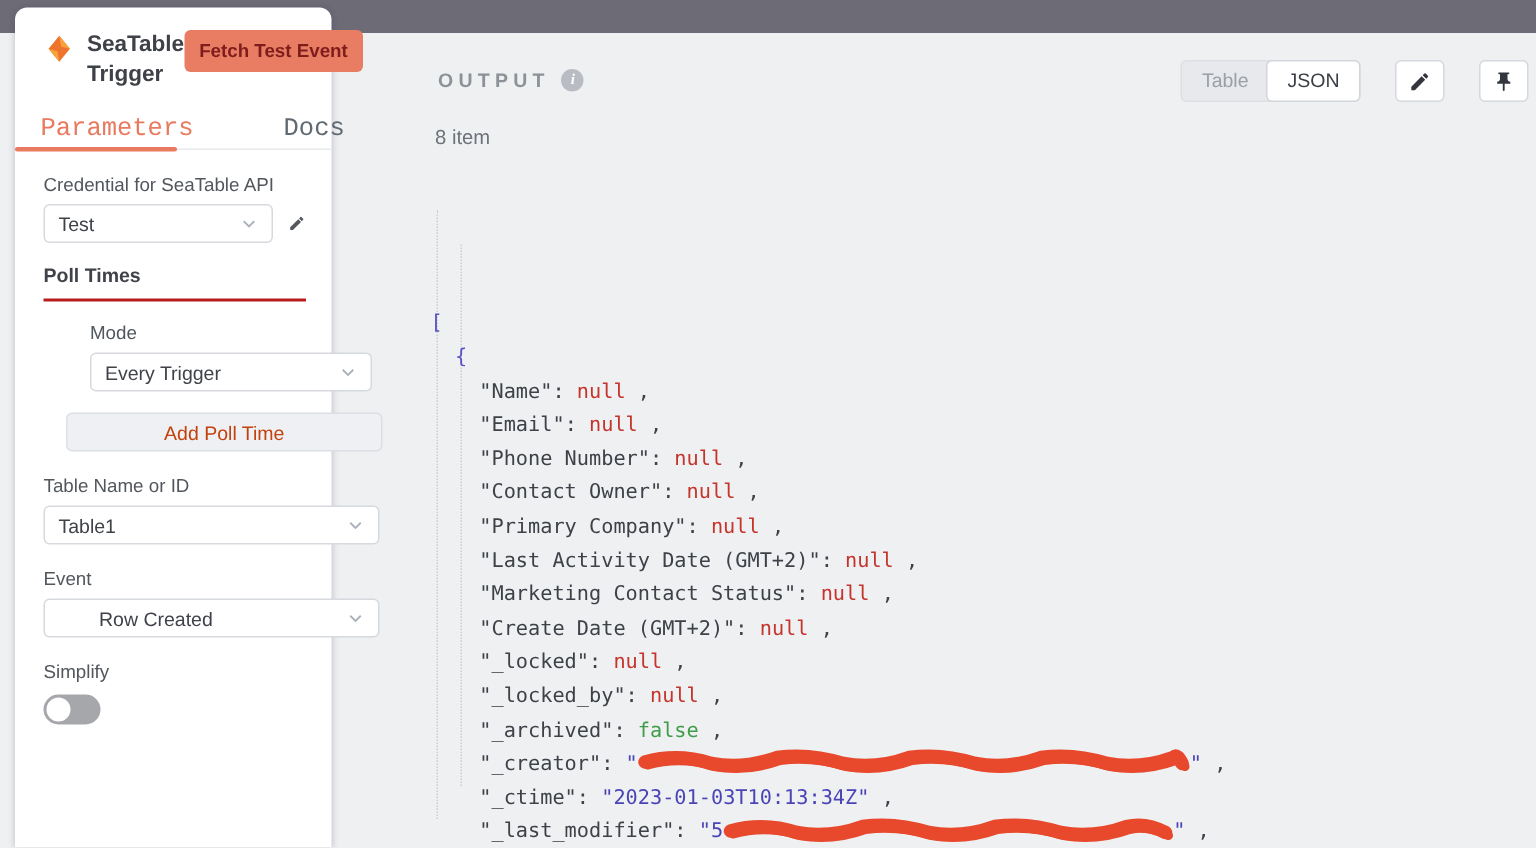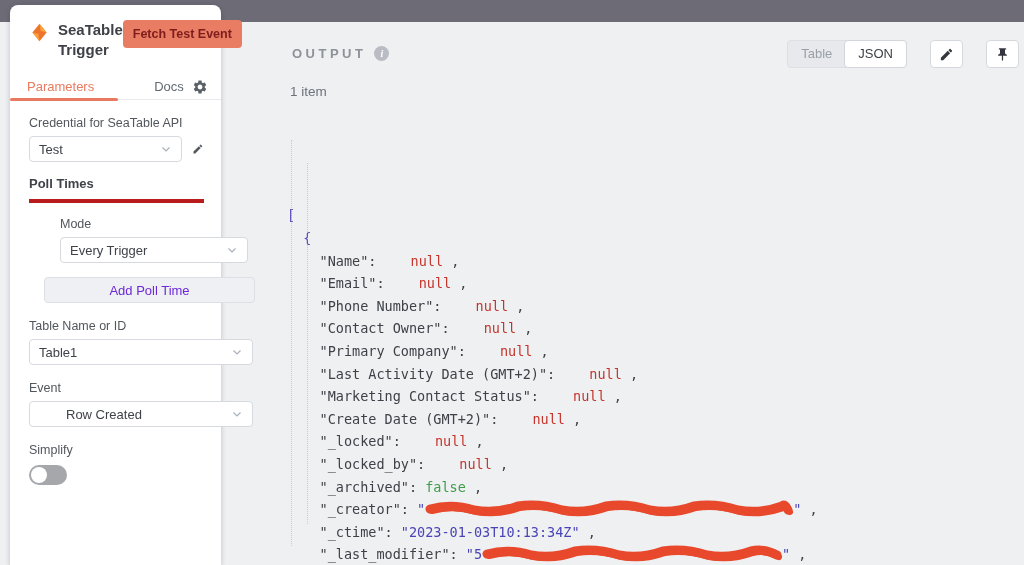--- a/index.html
+++ b/index.html
@@ -13,39 +13,39 @@
   .card { position:absolute; left:10px; top:5px; width:211px; height:560px; background:#ffffff;
           border-radius:8px 8px 0 0; box-shadow:0 1px 5px rgba(40,40,60,.25); z-index:2; }
   .card-header { display:flex; align-items:flex-start; padding:15px 10px 0 20px; }
   .logo { width:19px; height:19px; margin-top:3px; flex:0 0 auto; }
   .app-title { font-size:15px; line-height:20px; font-weight:700; color:#3e4147; margin-left:9px; width:84px; }
   .fetch-btn { margin-left:auto; background:#e87d64; color:#7f1d1d; font-size:12.5px; font-weight:700;
                border:none; border-radius:4px; padding:7px 10px; cursor:pointer; white-space:nowrap; }
 
   .tabs { position:relative; display:flex; align-items:center; margin-top:14px; height:26px;
           border-bottom:1px solid #e7e9ec; }
-  .tab { font-size:13px; cursor:pointer; }
+  .tab { font-size:17px; cursor:pointer;font-family:Liberation Mono, monospace; }
   .tab.active { color:#e87a5f; margin-left:17px; font-weight:400; }
   .tab.inactive { color:#616a72; margin-left:60px; }
   .active-bar { position:absolute; left:0; bottom:-2px; width:108px; height:3px; background:#e87a5f; border-radius:2px; }
   .gear { margin-left:auto; margin-right:13px; width:16px; height:16px; color:#5b6066; cursor:pointer; }
 
   .form { padding:16px 17px 0 19px; }
   .f-label { font-size:12.5px; color:#52575d; margin-bottom:6px; }
-  .sec-head { font-size:13px; font-weight:700; color:#3f4249; padding-bottom:8px; border-bottom:4px solid #b91c1c; margin-top:14px; }
+  .sec-head { font-size:13px; font-weight:700; color:#3f4249; padding-bottom:8px; border-bottom:2px solid #b91c1c; margin-top:14px; }
   .select { display:flex; align-items:center; justify-content:space-between; height:26px;
             border:1px solid #d6dade; border-radius:4px; background:#fff; padding:0 9px;
             font-size:13px; color:#3f4249; cursor:pointer; }
   .select .chev { width:12px; height:12px; color:#aab1b9; }
   .cred-row { display:flex; align-items:center; gap:10px; margin-bottom:2px; }
   .cred-row .select { width:202px; }
   .pencil-dark { width:16px; height:16px; color:#55595f; cursor:pointer; }
   .indent-group { padding-left:31px; margin-top:14px; }
   .btn-gray { display:block; width:211px; margin:14px 16px 0 15px; height:26px; background:#eef0f3;
-              border:1px solid #dcdfe3; border-radius:4px; font-size:13px; color:#6d28d9;
+              border:1px solid #dcdfe3; border-radius:4px; font-size:13px; color:#c2410c;
               font-family:inherit; cursor:pointer; } .spacer-md { height:16px; }
   .toggle { width:38px; height:20px; border-radius:10px; background:#a5a7ab; position:relative; cursor:pointer; margin-top:8px; }
   .toggle .knob { position:absolute; left:2px; top:2px; width:16px; height:16px; border-radius:50%; background:#fff; }
 
   
   .right { position:absolute; left:270px; top:22px; right:0; bottom:0; }
   .out-head { position:absolute; left:22px; top:24px; display:flex; align-items:center; }
   .out-title { font-size:13px; font-weight:700; letter-spacing:3.5px; color:#8d9298;text-align:right; }
   .info { width:15px; height:15px; border-radius:50%; background:#b9bdc3; color:#fff; font-size:10px;
           font-weight:700; display:flex; align-items:center; justify-content:center; margin-left:8px;
@@ -59,21 +59,21 @@
   .icon-btn { width:33px; height:28px; background:#fff; border:1px solid #d5d8dd; border-radius:4px;
               display:flex; align-items:center; justify-content:center; color:#33373d; cursor:pointer; }
   .icon-btn svg { width:15px; height:15px; }
 
   
   .code { position:absolute; left:17px; top:92px; font-family:"DejaVu Sans Mono","Liberation Mono",monospace;
           font-size:13.5px; line-height:22.6px; white-space:pre; color:#3f434b; }
   .code-line { height:22.6px; position:relative; z-index:1; }
   .tk-k { color:#3e4147; }
   .tk-p { color:#3e4147; }
-  .tk-u { color:#c5352c;margin-left:26px; }
+  .tk-u { color:#c5352c; }
   .tk-f { color:#3f9d49; }
   .tk-s { color:#4a44b6; }
   .tk-b { color:#5c50c2; }
   .redact { display:inline-block; vertical-align:middle; height:18px; position:relative; top:-2px; }
   .redact svg { position:absolute; left:0; top:0; overflow:visible; }
   .guide { position:absolute; width:0; border-left:1px dotted #c6cbd8; z-index:0; }
 </style>
 </head>
 <body>
 
@@ -168,21 +168,21 @@
         <path d="M3 17.25V21h3.75L17.8 9.94l-3.75-3.75L3 17.25zM20.7 7.04c.39-.39.39-1.02 0-1.41l-2.34-2.34a.996.996 0 0 0-1.41 0l-1.83 1.83 3.75 3.75 1.83-1.83z"></path>
       </svg>
     </div>
     <div class="icon-btn">
       <svg viewBox="0 0 24 24" fill="currentColor">
         <path d="M16 9V4h1c.55 0 1-.45 1-1s-.45-1-1-1H7c-.55 0-1 .45-1 1s.45 1 1 1h1v5c0 1.66-1.34 3-3 3v2h5.97v7l1 1 1-1v-7H19v-2c-1.66 0-3-1.34-3-3z"></path>
       </svg>
     </div>
   </div>
 
-  <div class="item-count">1 item</div>
+  <div class="item-count">8 item</div>
 
   <div class="code">
     <div class="guide" style="left:4px; top:26px; height:406px;"></div>
     <div class="guide" style="left:20px; top:49px; height:361px;"></div>
   <div class="code-line"><span class="tk-b">[</span></div><div class="code-line"><span class="tk-p">  </span><span class="tk-b">{</span></div><div class="code-line"><span class="tk-p">    </span><span class="tk-k">"Name"</span><span class="tk-p">: </span><span class="tk-u">null</span><span class="tk-p"> ,</span></div><div class="code-line"><span class="tk-p">    </span><span class="tk-k">"Email"</span><span class="tk-p">: </span><span class="tk-u">null</span><span class="tk-p"> ,</span></div><div class="code-line"><span class="tk-p">    </span><span class="tk-k">"Phone Number"</span><span class="tk-p">: </span><span class="tk-u">null</span><span class="tk-p"> ,</span></div><div class="code-line"><span class="tk-p">    </span><span class="tk-k">"Contact Owner"</span><span class="tk-p">: </span><span class="tk-u">null</span><span class="tk-p"> ,</span></div><div class="code-line"><span class="tk-p">    </span><span class="tk-k">"Primary Company"</span><span class="tk-p">: </span><span class="tk-u">null</span><span class="tk-p"> ,</span></div><div class="code-line"><span class="tk-p">    </span><span class="tk-k">"Last Activity Date (GMT+2)"</span><span class="tk-p">: </span><span class="tk-u">null</span><span class="tk-p"> ,</span></div><div class="code-line"><span class="tk-p">    </span><span class="tk-k">"Marketing Contact Status"</span><span class="tk-p">: </span><span class="tk-u">null</span><span class="tk-p"> ,</span></div><div class="code-line"><span class="tk-p">    </span><span class="tk-k">"Create Date (GMT+2)"</span><span class="tk-p">: </span><span class="tk-u">null</span><span class="tk-p"> ,</span></div><div class="code-line"><span class="tk-p">    </span><span class="tk-k">"_locked"</span><span class="tk-p">: </span><span class="tk-u">null</span><span class="tk-p"> ,</span></div><div class="code-line"><span class="tk-p">    </span><span class="tk-k">"_locked_by"</span><span class="tk-p">: </span><span class="tk-u">null</span><span class="tk-p"> ,</span></div><div class="code-line"><span class="tk-p">    </span><span class="tk-k">"_archived"</span><span class="tk-p">: </span><span class="tk-f">false</span><span class="tk-p"> ,</span></div><div class="code-line"><span class="tk-p">    </span><span class="tk-k">"_creator"</span><span class="tk-p">: </span><span class="tk-s">"</span><span class="redact" style="width: 368px;"><svg width="368" height="20" viewBox="0 0 368 20">
             <path d="M5 10 Q 27 4 49 11 Q 71 15 93 7 Q 115 4 137 11 Q 159 15 181 7 Q 203 4 225 11 Q 247 15 269 7 Q 291 4 313 11 Q 335 15 357 7 Q 360 4 363 11" fill="none" stroke="#E8482B" stroke-width="9" stroke-linecap="round"></path>
             <path d="M5 10 Q 27 4 49 11 Q 71 15 93 7 Q 115 4 137 11 Q 159 15 181 7 Q 203 4 225 11 Q 247 15 269 7 Q 291 4 313 11 Q 335 15 357 7 Q 360 4 363 11" fill="none" stroke="#E8482B" stroke-width="6" stroke-linecap="round" transform="translate(2,2)"></path>
           </svg></span><span class="tk-s">"</span><span class="tk-p"> ,</span></div><div class="code-line"><span class="tk-p">    </span><span class="tk-k">"_ctime"</span><span class="tk-p">: </span><span class="tk-s">"2023-01-03T10:13:34Z"</span><span class="tk-p"> ,</span></div><div class="code-line"><span class="tk-p">    </span><span class="tk-k">"_last_modifier"</span><span class="tk-p">: </span><span class="tk-s">"5</span><span class="redact" style="width: 300px;"><svg width="300" height="20" viewBox="0 0 300 20">
             <path d="M5 10 Q 27 4 49 11 Q 71 15 93 7 Q 115 4 137 11 Q 159 15 181 7 Q 203 4 225 11 Q 247 15 269 7 Q 282 4 295 11" fill="none" stroke="#E8482B" stroke-width="9" stroke-linecap="round"></path>
             <path d="M5 10 Q 27 4 49 11 Q 71 15 93 7 Q 115 4 137 11 Q 159 15 181 7 Q 203 4 225 11 Q 247 15 269 7 Q 282 4 295 11" fill="none" stroke="#E8482B" stroke-width="6" stroke-linecap="round" transform="translate(2,2)"></path>

